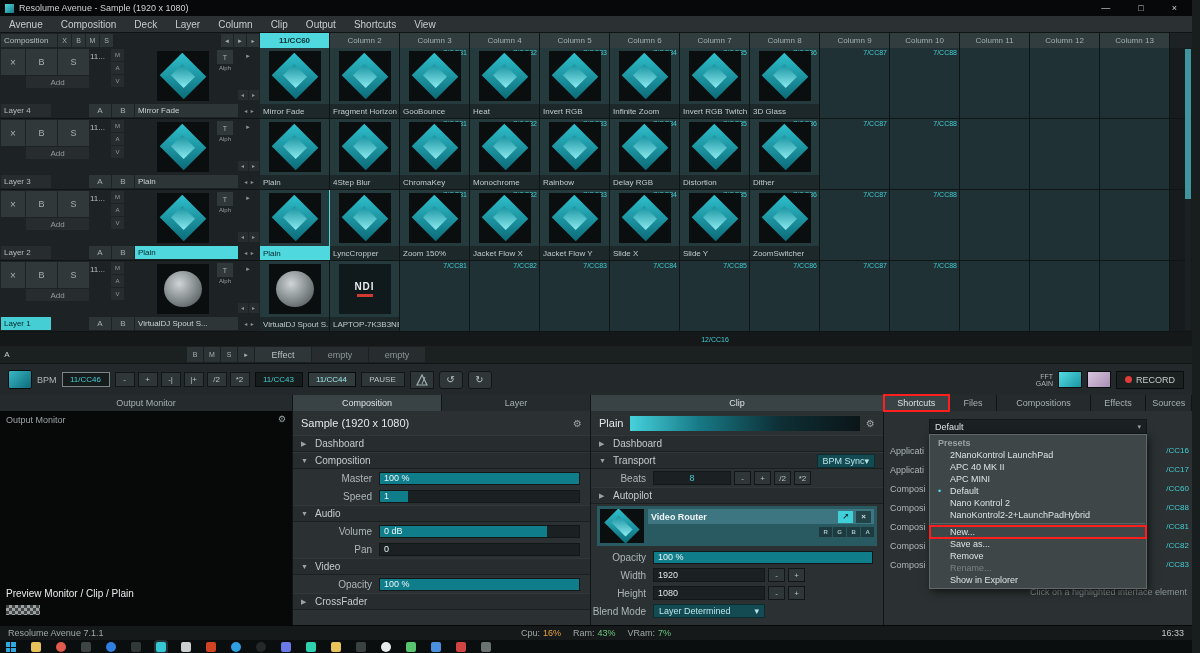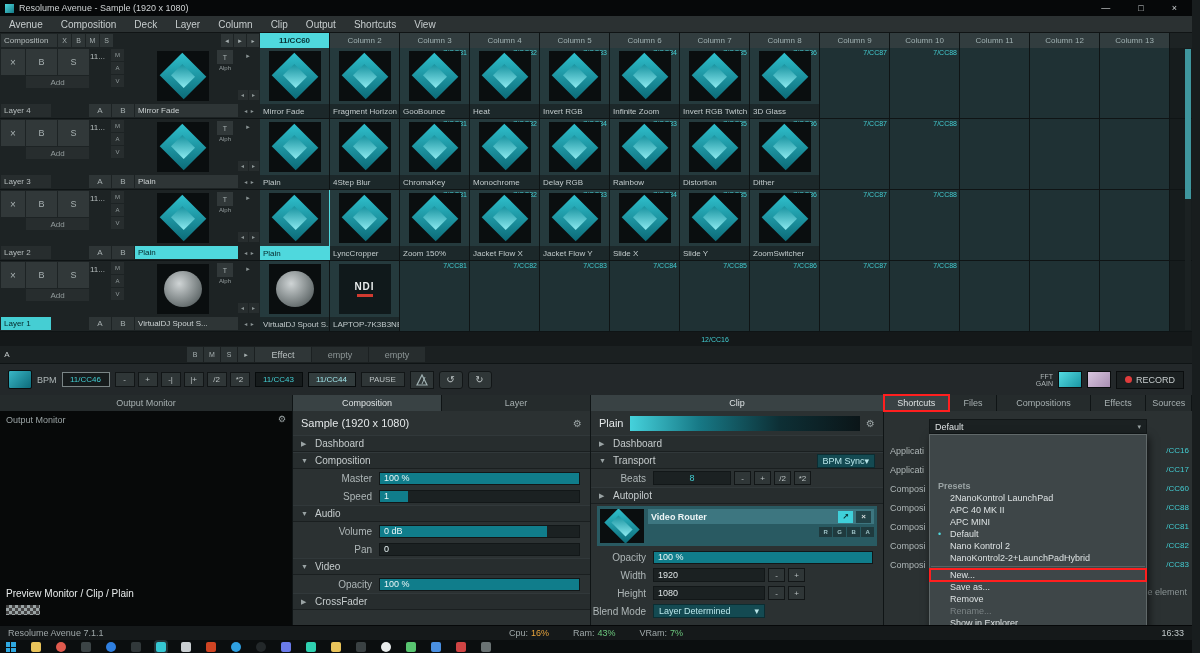--- a/index.html
+++ b/index.html
@@ -150,27 +150,27 @@
 
 .sc-select{position:absolute;left:45px;top:8px;width:218px;height:15px;background:#1b2122;border:1px solid #121718;display:flex;align-items:center;font-size:9px;color:#dfe3e4;padding:0 5px;z-index:5;}
 .sc-select .tri{margin-left:auto;font-size:7px;color:#9aa3a4;}
 .sc-rows{position:absolute;top:30px;left:0;right:0;}
 .sc-row{height:19px;display:flex;align-items:center;font-size:9px;}
 .sc-row .lbl{color:#aeb6b7;padding-left:6px;}
 .sc-row .val{margin-left:auto;color:#43cdd2;padding-right:3px;font-size:8px;}
 .sc-hint{position:absolute;right:5px;bottom:28px;font-size:9px;color:#8a9394;z-index:1;}
 .sc-menu{position:absolute;left:45px;top:23px;width:218px;background:#3e4648;border:1px solid #606869;box-shadow:2px 3px 8px rgba(0,0,0,.6);z-index:20;padding:2px 0;}
 .mitem{height:12px;display:flex;align-items:center;font-size:9px;color:#dde2e3;padding-left:20px;position:relative;}
-.mitem.header{color:#9aa3a4;font-weight:bold;padding-left:8px;margin-top:43px;}
+.mitem.header{color:#9aa3a4;font-weight:bold;padding-left:8px;}
 .mitem.disabled{color:#7a8284;}
 .mitem .bullet{position:absolute;left:8px;color:#4fd8dd;font-size:9px;}
 .msep{height:1px;background:#5a6263;margin:2px 1px;}
 
 .statusbar{top:625px;height:15px;background:#15191a;border-top:1px solid #060809;font-size:9px;color:#9fa8a9;display:flex;align-items:center;padding:0 8px;}
-.sb-center{position:absolute;left:50%;transform:translateX(-50%);display:flex;gap:24px;justify-content:flex-end;}
+.sb-center{position:absolute;left:50%;transform:translateX(-50%);display:flex;gap:12px;justify-content:flex-end;}
 .sb-time{margin-left:auto;color:#c2c9ca;}
 .v-cpu{color:#e8a43c;margin-left:3px;}
 .v-ram,.v-vram{color:#6cc87e;margin-left:3px;}
 
 .taskbar{top:640px;height:13px;background:#0b0e0f;display:flex;align-items:center;gap:15px;padding-left:6px;}
 .tb-icon{width:10px;height:10px;border-radius:2px;flex-shrink:0;}
 .tb-icon.circle{border-radius:50%;}
 .tb-icon.activeapp{box-shadow:0 0 0 2px #243236;}
 .win-start{width:10px;height:10px;flex-shrink:0;background:linear-gradient(90deg,transparent 45%,#0b0e0f 45% 55%,transparent 55%),linear-gradient(0deg,transparent 45%,#0b0e0f 45% 55%,transparent 55%),#2fa8e0;}
 </style>
@@ -413,31 +413,31 @@
             </div>
             <div class="clip">
               <div class="clip-body">
                 <div class="clip-cc">7/CC82</div>
                 <div class="thumb"></div>
               </div>
               <div class="clip-name">Monochrome</div>
             </div>
             <div class="clip">
               <div class="clip-body">
+                <div class="clip-cc">7/CC83</div>
+                <div class="thumb"></div>
+              </div>
+              <div class="clip-name">Rainbow</div>
+            </div>
+            <div class="clip">
+              <div class="clip-body">
                 <div class="clip-cc">7/CC84</div>
                 <div class="thumb"></div>
               </div>
               <div class="clip-name">Delay RGB</div>
-            </div>
-            <div class="clip">
-              <div class="clip-body">
-                <div class="clip-cc">7/CC83</div>
-                <div class="thumb"></div>
-              </div>
-              <div class="clip-name">Rainbow</div>
             </div>
             <div class="clip">
               <div class="clip-body">
                 <div class="clip-cc">7/CC85</div>
                 <div class="thumb"></div>
               </div>
               <div class="clip-name">Distortion</div>
             </div>
             <div class="clip">
               <div class="clip-body">

